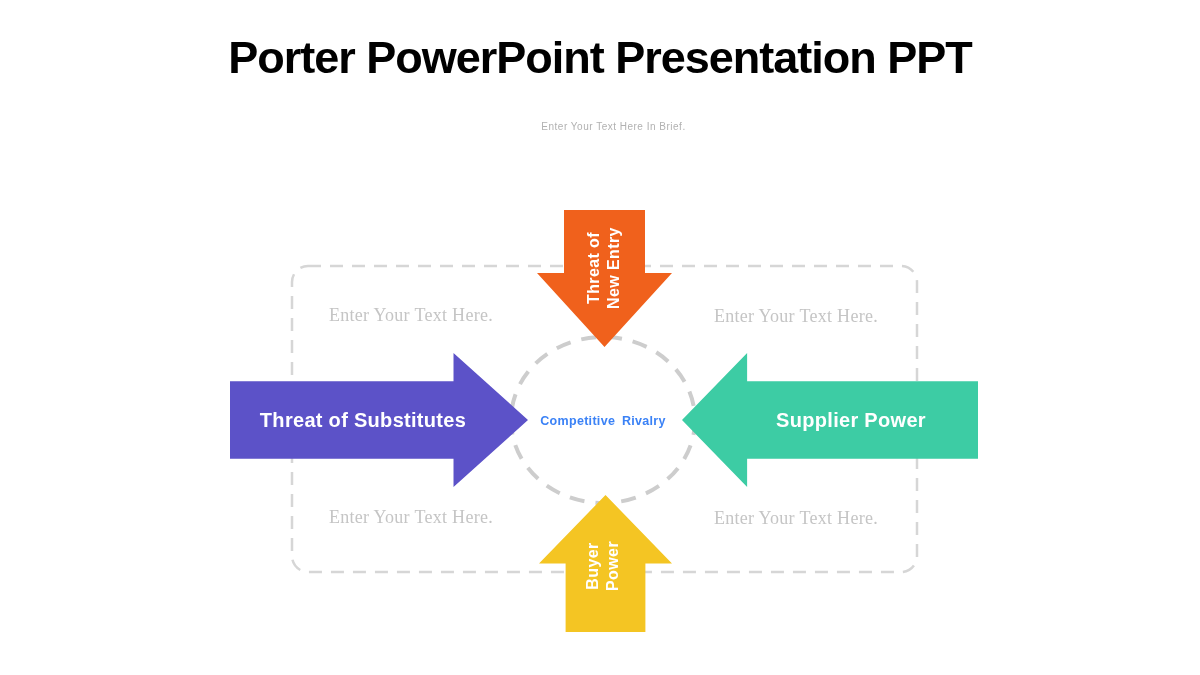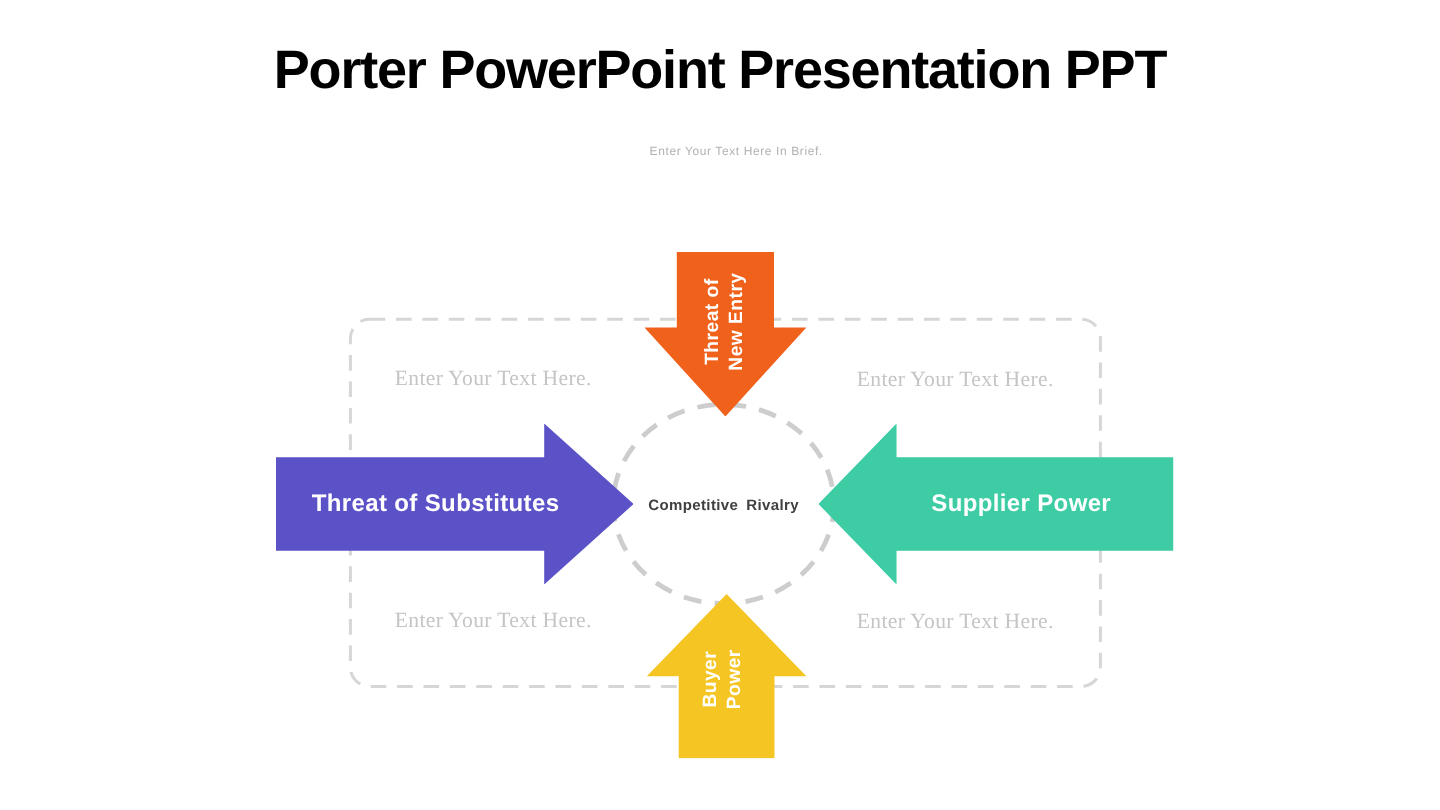--- a/index.html
+++ b/index.html
@@ -119,15 +119,15 @@
     <div class="arrow-label h-label-right">Supplier Power</div>
   </div>
 
   <div class="arrow arrow-bottom" style="background: rgb(244, 197, 35);">
     <div class="arrow-label vertical v-label-bottom">
       <span>Buyer</span>
       <span>Power</span>
     </div>
   </div>
 
-  <div class="center-label" style="color: #404040;">Competitive Rivalry</div>
+  <div class="center-label" style="color: #3b82f6;">Competitive Rivalry</div>
 
 </div>
 
 </body></html>

